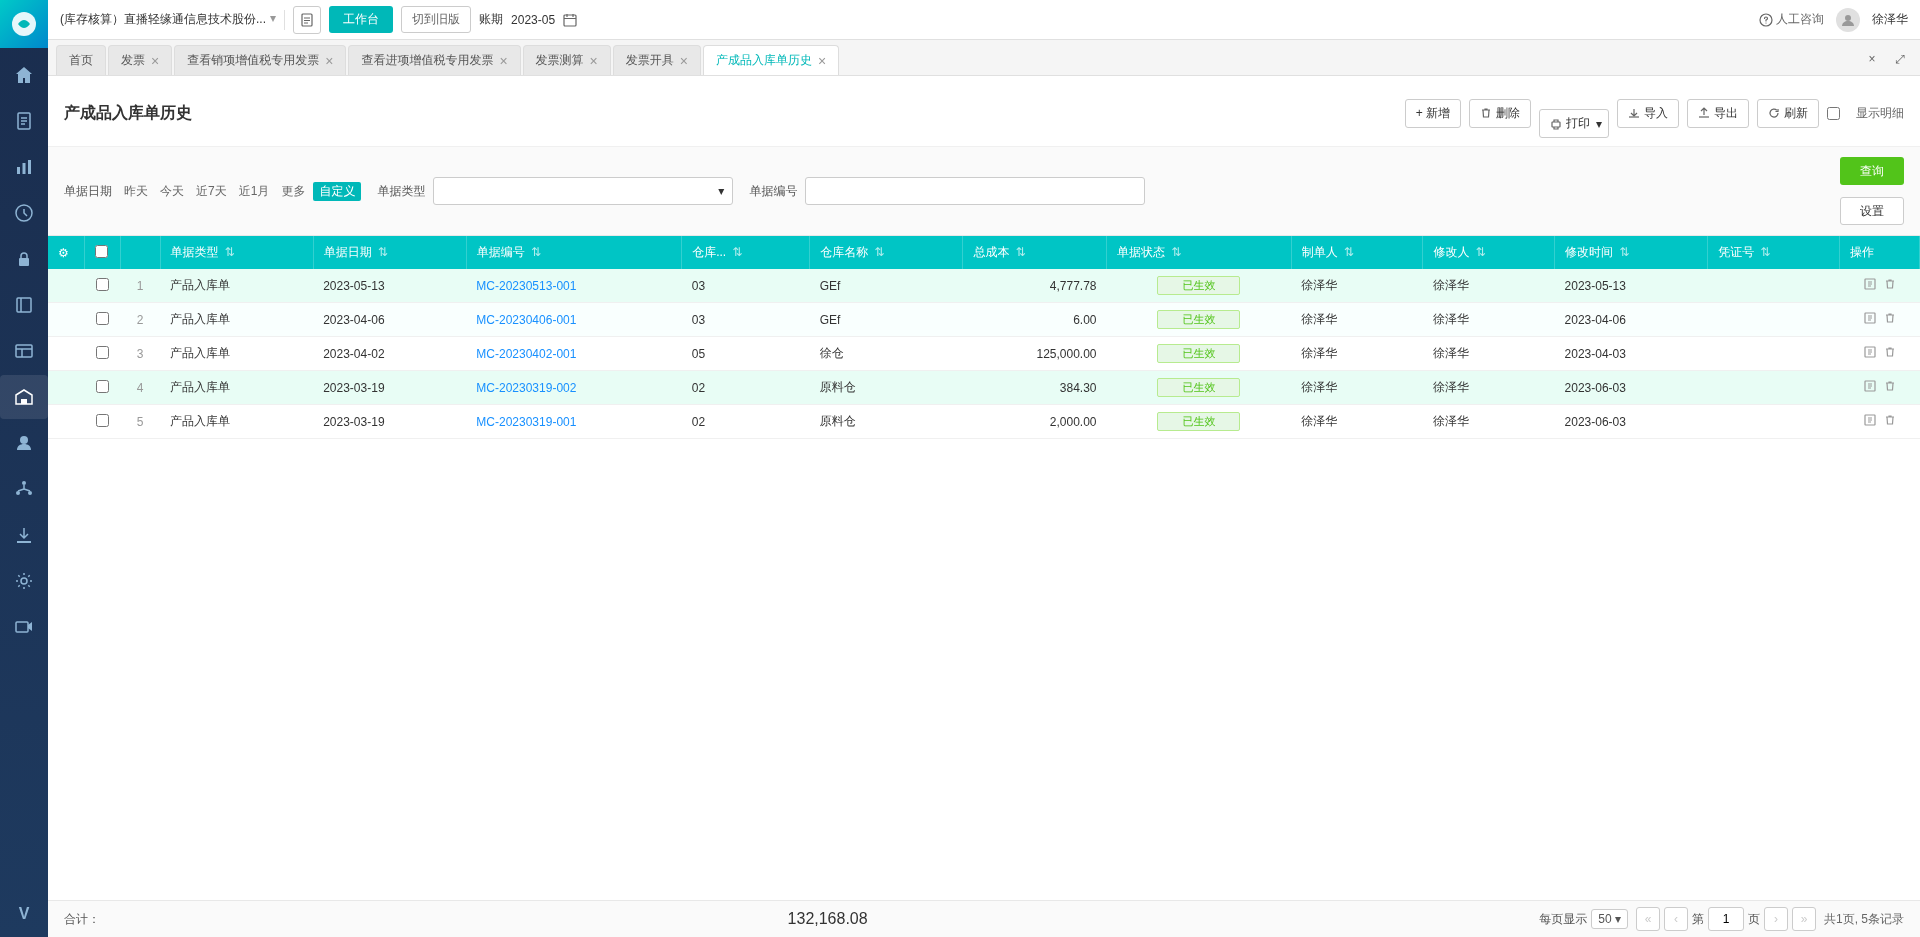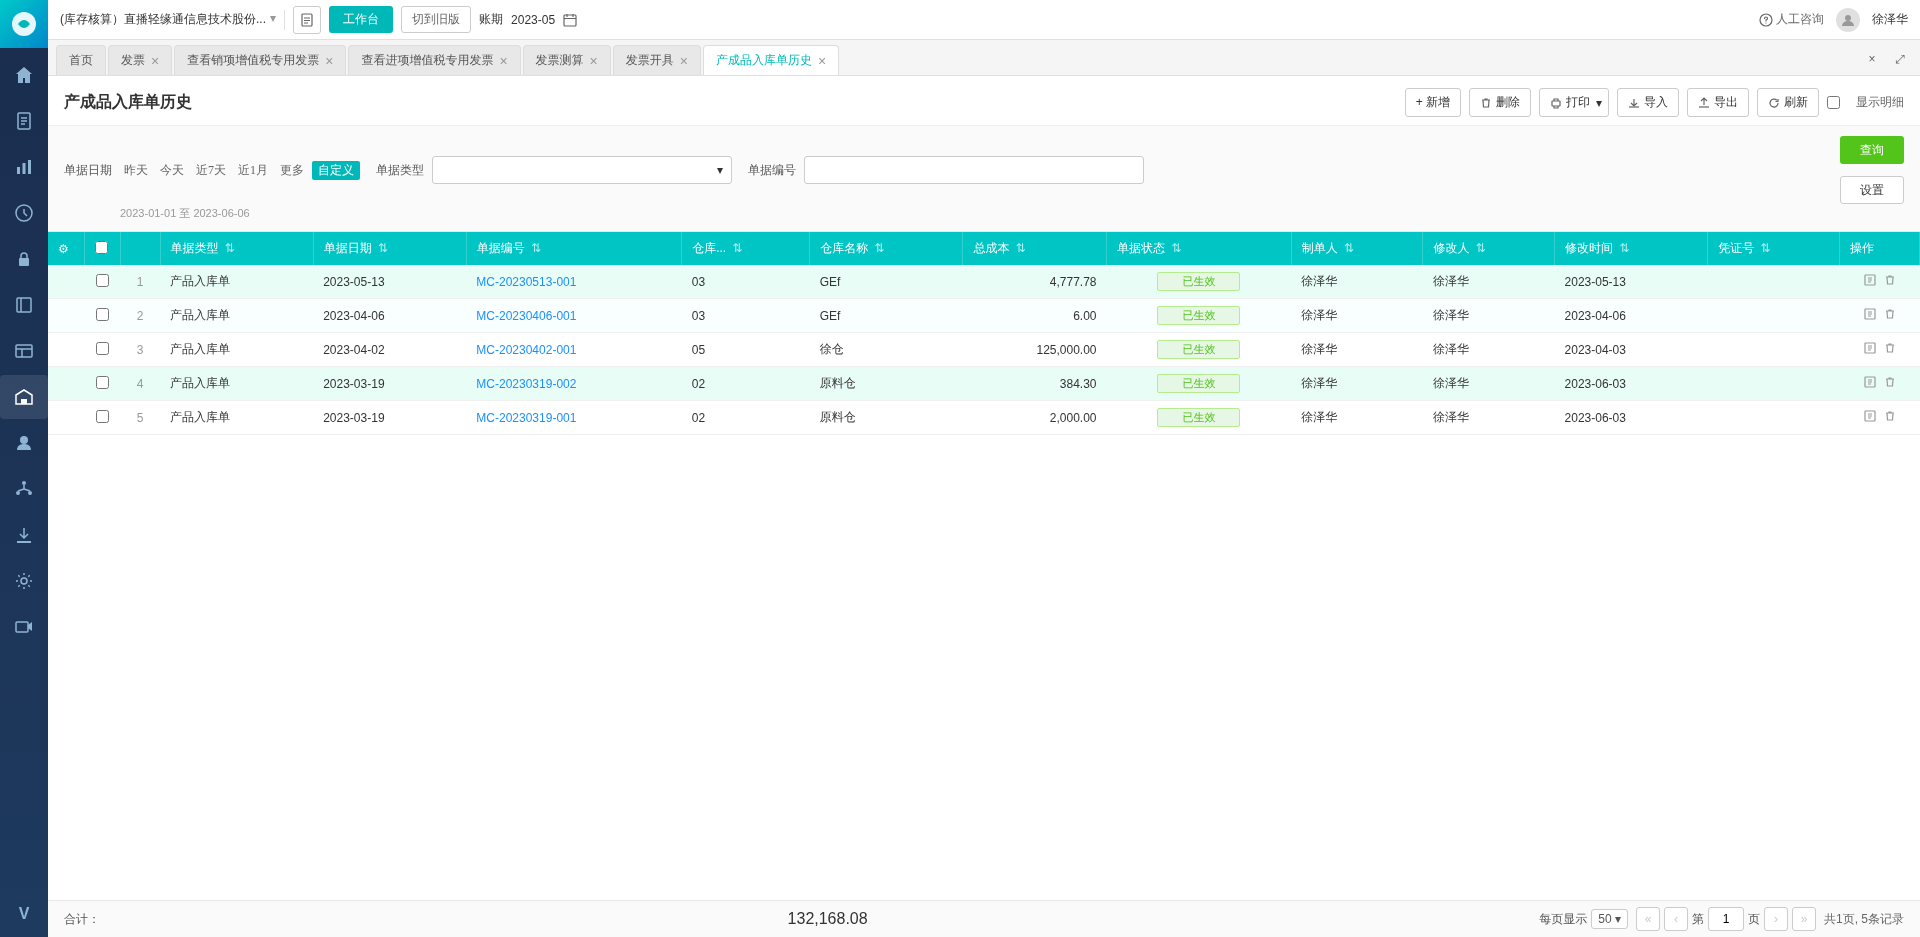--- a/index.html
+++ b/index.html
@@ -39,30 +39,30 @@
     .tab-action-btn { width: 24px; height: 24px; display: flex; align-items: center; justify-content: center; cursor: pointer; color: #666; }
 
     
     .content { flex: 1; background: #fff; overflow: hidden; display: flex; flex-direction: column; }
 
     
     .page-header { padding: 12px 16px 8px; display: flex; align-items: center; justify-content: space-between; border-bottom: 1px solid #f0f0f0; flex-shrink: 0; }
     .page-title { font-size: 16px; font-weight: 600; color: #333; }
     .page-actions { display: flex; align-items: center; gap: 8px; }
     .action-btn { display: flex; align-items: center; gap: 4px; padding: 5px 10px; border: 1px solid #ccc; border-radius: 3px; cursor: pointer; background: #fff; font-size: 12px; color: #333; }
-    .action-btn.dropdown { padding-right: 6px; }
+    .action-btn.dropdown { padding-right: 6px; margin-top: 21px; }
     .show-detail { display: flex; align-items: center; gap: 16px; font-size: 12px; color: #666; }
 
     
     .filter-area { padding: 10px 16px; background: #fafafa; border-bottom: 1px solid #e8e8e8; flex-shrink: 0; }
     .filter-row { display: flex; align-items: center; gap: 16px; }
     .filter-group { display: flex; align-items: center; gap: 8px; }
     .filter-label { font-size: 12px; color: #555; white-space: nowrap; }
     .filter-links { display: flex; gap: 4px; }
-    .filter-link { font-size: 12px; color: #666; cursor: pointer; padding: 1px 4px; font-family: Liberation Serif, serif; }
+    .filter-link { font-size: 12px; color: #666; cursor: pointer; padding: 1px 4px; }
     .filter-link.active-tag { background: #00b8b8; color: #fff; border-radius: 2px; padding: 1px 6px; }
     .filter-date-range { font-size: 11px; color: #999; margin-top: 2px; }
     .filter-input { border: 1px solid #ccc; border-radius: 3px; padding: 4px 8px; font-size: 12px; height: 28px; }
     .filter-input-wide { width: 280px; }
     .filter-select-box { border: 1px solid #ccc; border-radius: 3px; padding: 4px 8px; font-size: 12px; height: 28px; background: #fff; display: flex; align-items: center; justify-content: space-between; cursor: pointer; min-width: 200px; }
     .expand-btn { display: flex; align-items: center; gap: 4px; font-size: 12px; color: #666; cursor: pointer; margin-top: 6px; justify-content: center; }
     .query-btn { background: #52c41a; color: #fff; border: none; border-radius: 3px; padding: 5px 20px; cursor: pointer; font-size: 12px; height: 28px; }
     .set-btn { background: #fff; border: 1px solid #ccc; border-radius: 3px; padding: 4px 16px; cursor: pointer; font-size: 12px; height: 28px; color: #333; }
 
     
@@ -347,21 +347,20 @@
         </div>
         <div class="filter-group">
           <span class="filter-label">单据编号</span>
           <input class="filter-input filter-input-wide" type="text" style="width: 340px;">
         </div>
         <div style="display:flex; flex-direction:column; gap:12px; margin-left:auto;">
           <button class="query-btn">查询</button>
           <button class="set-btn">设置</button>
         </div>
       </div>
-      <div class="filter-date-range" style="margin-left: 56px; margin-top: 2px;">2023-01-01 至 2023-06-06</div>
     </div>
 
     <div class="table-wrapper">
       <table class="data-table">
         <thead>
           <tr>
             <th class="th-settings">⚙</th>
             <th class="checkbox-cell"><input type="checkbox" style=""></th>
             <th class="row-num"></th>
             <th>单据类型 <span class="sort-icon">⇅</span></th>

